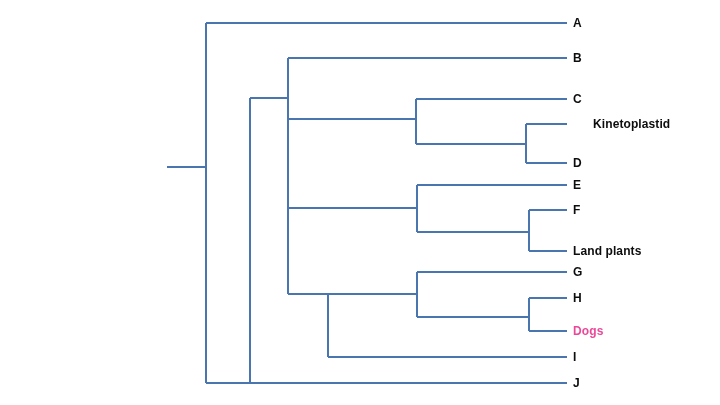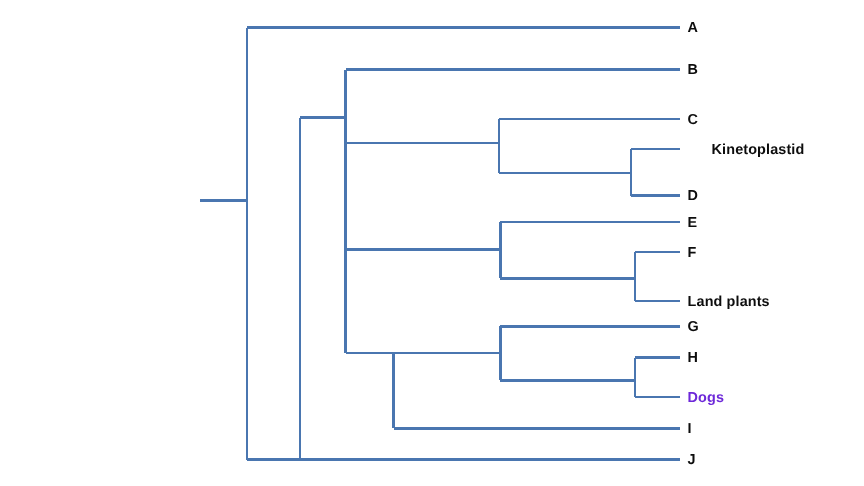--- a/index.html
+++ b/index.html
@@ -83,18 +83,18 @@
       <div class="tip-label" style="left: 573px; top: 23px; color: rgb(13, 13, 13); font-size: 12px; font-weight: bold;">A</div>
       <div class="tip-label" style="left: 573px; top: 58px; color: rgb(13, 13, 13); font-size: 12px; font-weight: bold;">B</div>
       <div class="tip-label" style="left: 573px; top: 99px; color: rgb(13, 13, 13); font-size: 12px; font-weight: bold;">C</div>
       <div class="tip-label" style="left: 573px; top: 124px; color: rgb(13, 13, 13); font-size: 12px; font-weight: bold; padding-left: 20px;">Kinetoplastid</div>
       <div class="tip-label" style="left: 573px; top: 163px; color: rgb(13, 13, 13); font-size: 12px; font-weight: bold;">D</div>
       <div class="tip-label" style="left: 573px; top: 185px; color: rgb(13, 13, 13); font-size: 12px; font-weight: bold;">E</div>
       <div class="tip-label" style="left: 573px; top: 210px; color: rgb(13, 13, 13); font-size: 12px; font-weight: bold;">F</div>
       <div class="tip-label" style="left: 573px; top: 251px; color: rgb(13, 13, 13); font-size: 12px; font-weight: bold; text-align: right;">Land plants</div>
       <div class="tip-label" style="left: 573px; top: 272px; color: rgb(13, 13, 13); font-size: 12px; font-weight: bold;">G</div>
       <div class="tip-label" style="left: 573px; top: 298px; color: rgb(13, 13, 13); font-size: 12px; font-weight: bold;">H</div>
-      <div class="tip-label" style="left: 573px; top: 331px; color: #6d28d9; font-size: 12px; font-weight: bold;">Dogs</div>
+      <div class="tip-label" style="left: 573px; top: 331px; color: #ec4899; font-size: 12px; font-weight: bold;">Dogs</div>
       <div class="tip-label" style="left: 573px; top: 357px; color: rgb(13, 13, 13); font-size: 12px; font-weight: bold;">I</div>
       <div class="tip-label" style="left: 573px; top: 383px; color: rgb(13, 13, 13); font-size: 12px; font-weight: bold;">J</div>
     </div>
 
 </div>
 
 </body></html>

